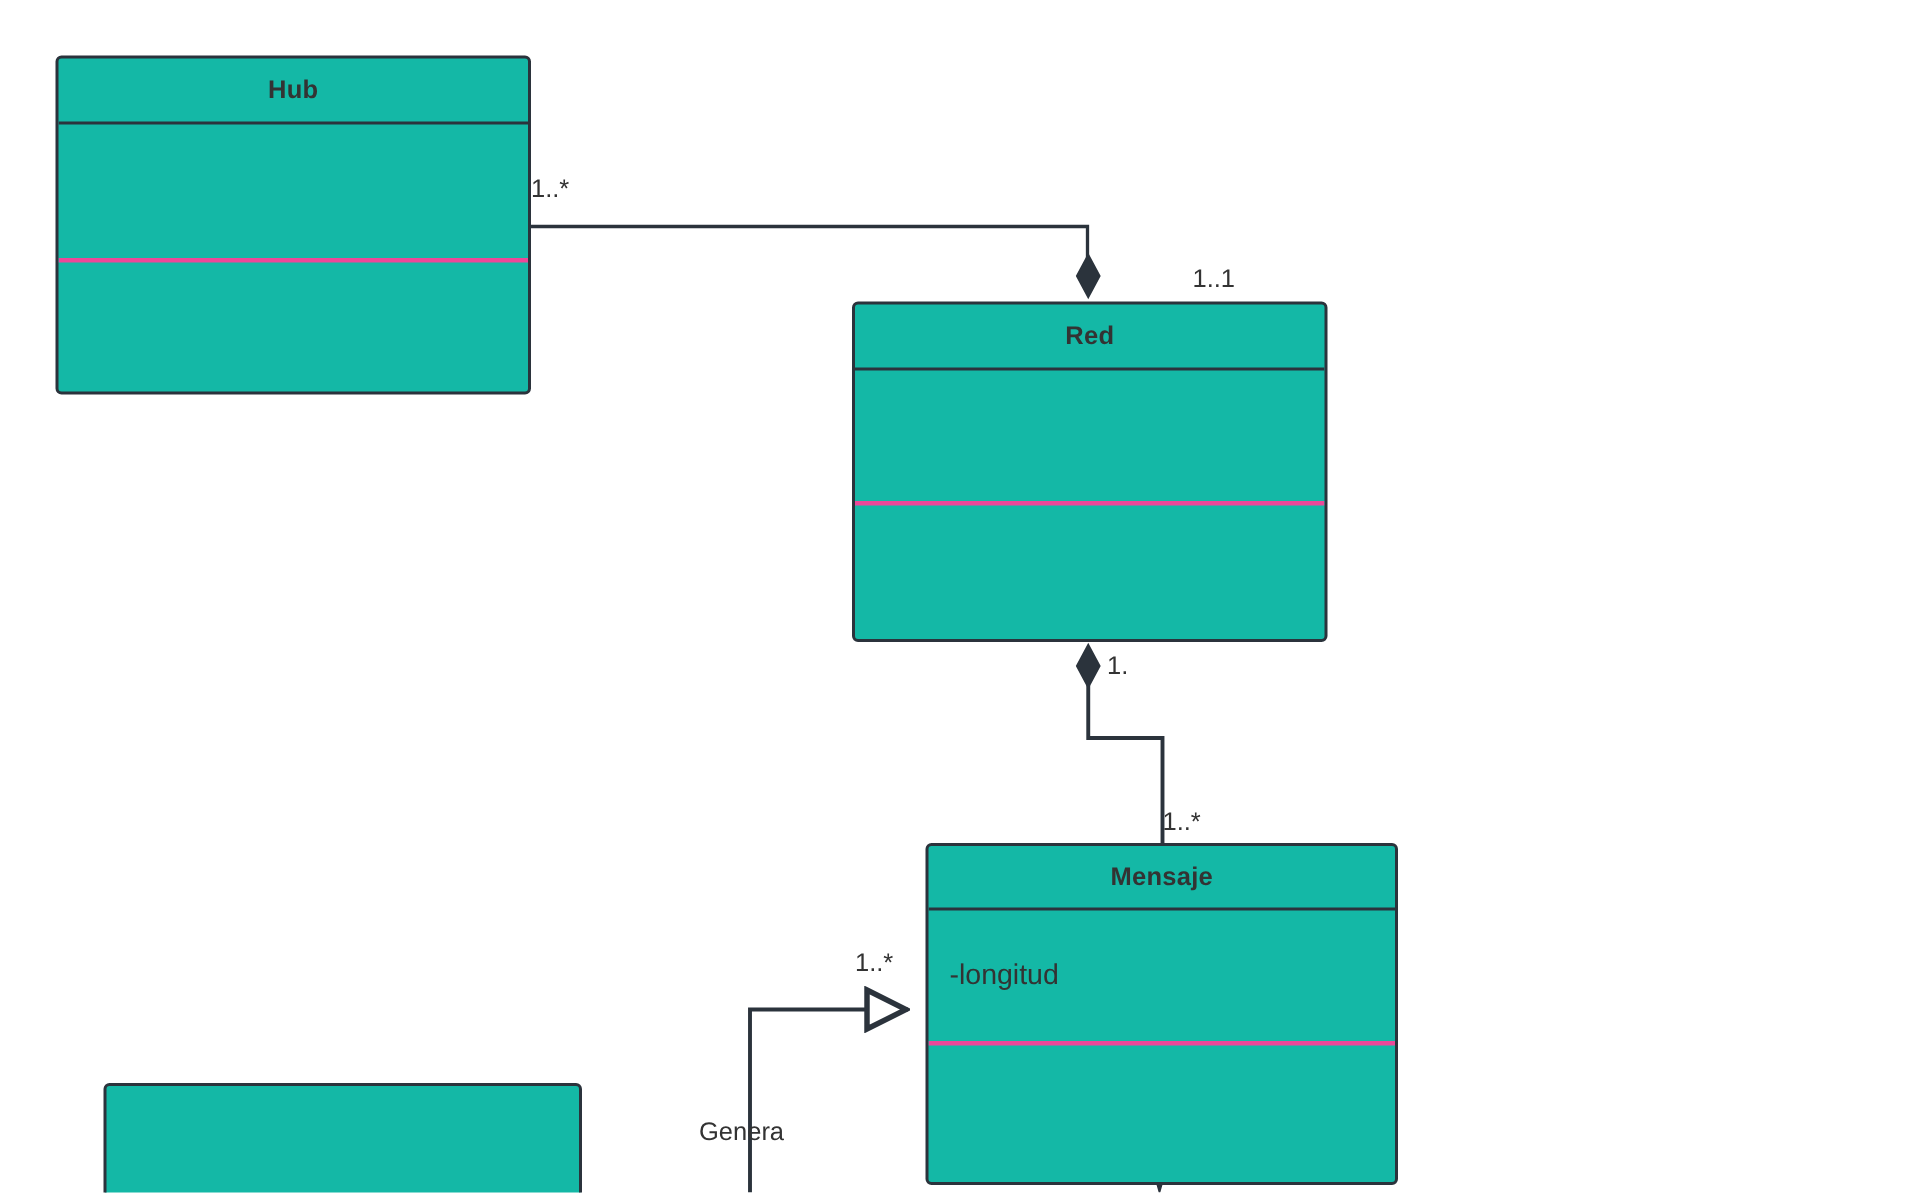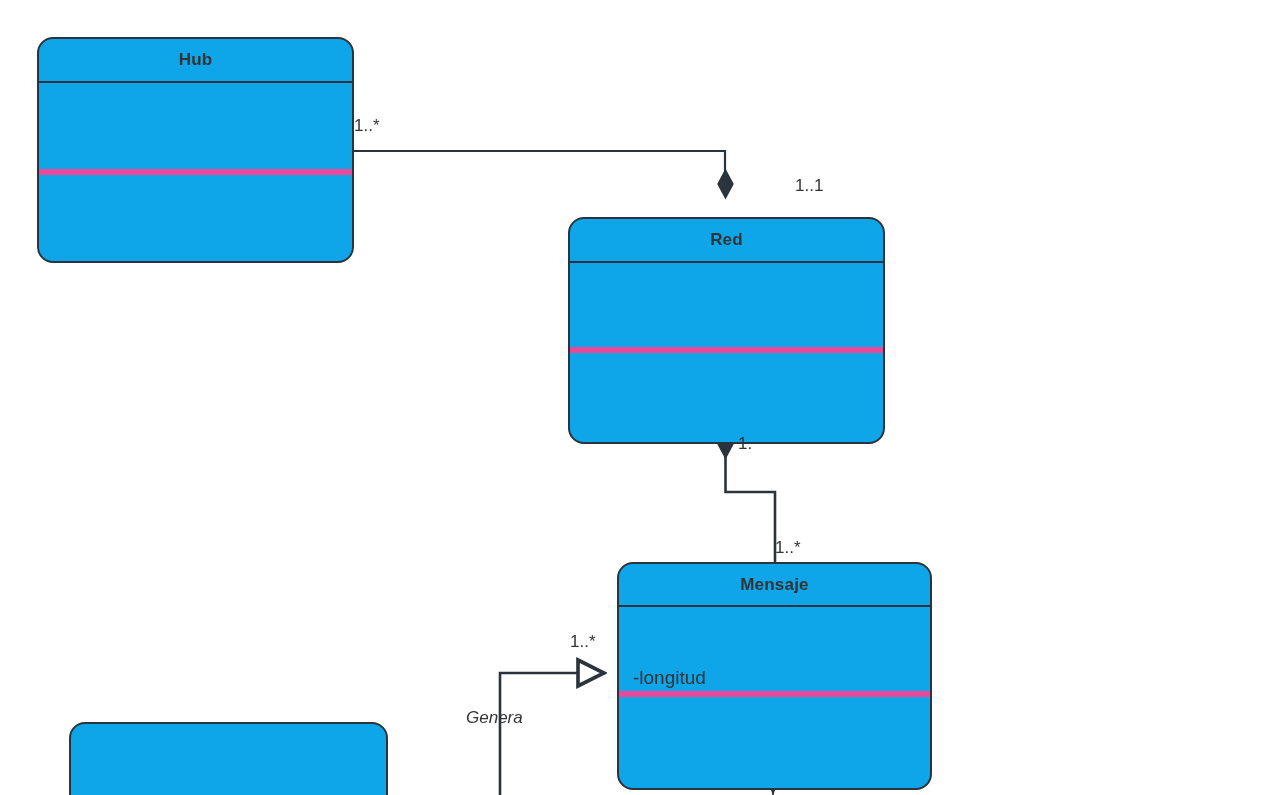--- a/index.html
+++ b/index.html
@@ -23,44 +23,44 @@
     position: absolute;
     left: 0;
     top: 0;
     width: 1272px;
     height: 795px;
     pointer-events: none;
   }
   .uml-class {
     position: absolute;
     box-sizing: border-box;
-    background: #0ea5e9;
+    background: #14b8a6;
     border: 2px solid #2b333c;
-    border-radius: 16px;
+    border-radius: 4px;
     display: flex;
     flex-direction: column;
     overflow: hidden;
   }
   .uml-name {
     box-sizing: border-box;
     border-bottom: 2px solid #2b333c;
     display: flex;
     align-items: center;
     justify-content: center;
     font-weight: bold;
     font-size: 17px;
     color: #333333;
     letter-spacing: 0.2px;
   }
   .uml-attrs {
     box-sizing: border-box;
-    border-bottom: 6px solid #ec4899;
+    border-bottom: 3px solid #ec4899;
     display: flex;
     flex-direction: column;
-    justify-content: flex-end;
+    justify-content: center;
     padding-left: 14px;
   }
   .uml-ops {
     box-sizing: border-box;
     display: flex;
     flex-direction: column;
     justify-content: center;
     padding-left: 14px;
     flex: 1 1 auto;
   }
@@ -75,39 +75,39 @@
     font-size: 17px;
     color: #333333;
     white-space: nowrap;
     background: transparent;
   }
   
   #class-hub      { left: 37px;  top: 37px;  width: 317px; height: 226px; }
   #class-hub .uml-name  { height: 44px; }
   #class-hub .uml-attrs { height: 92px; }
 
-  #class-red      { left: 568px; top: 201px; width: 317px; height: 227px; margin-top: 16px; }
+  #class-red      { left: 568px; top: 201px; width: 317px; height: 227px; }
   #class-red .uml-name  { height: 44px; }
   #class-red .uml-attrs { height: 90px; }
 
   #class-mensaje  { left: 617px; top: 562px; width: 315px; height: 228px; }
   #class-mensaje .uml-name  { height: 43px; }
   #class-mensaje .uml-attrs { height: 90px; }
 
   #class-servidor { left: 69px;  top: 722px; width: 319px; height: 150px; }
   #class-servidor .uml-name  { height: 46px; }
   #class-servidor .uml-attrs { height: 90px; }
 
   
   #label-hub-red      { left: 354px; top: 116px; }
   #label-red-top      { left: 747px; top: 176px; margin-left: 48px; }
   #label-red-bottom   { left: 738px; top: 434px; }
   #label-mensaje-top  { left: 775px; top: 538px; }
   #label-genera-mult  { left: 570px; top: 632px; }
-  #label-genera       { left: 466px; top: 708px; font-style: italic; }
+  #label-genera       { left: 466px; top: 745px; }
 </style>
 </head>
 <body>
 
 <div id="canvas">
 
   <svg id="edges" viewBox="0 0 1272 795" width="1272" height="795" xmlns="http://www.w3.org/2000/svg">
     <defs>
       <marker id="hollow-triangle" viewBox="0 0 12 12" refX="11" refY="6" markerWidth="12" markerHeight="12" orient="auto-start-reverse">
         <path d="M 1 1 L 11 6 L 1 11 z" fill="#ffffff" stroke="#2b333c" stroke-width="1.4"></path>

